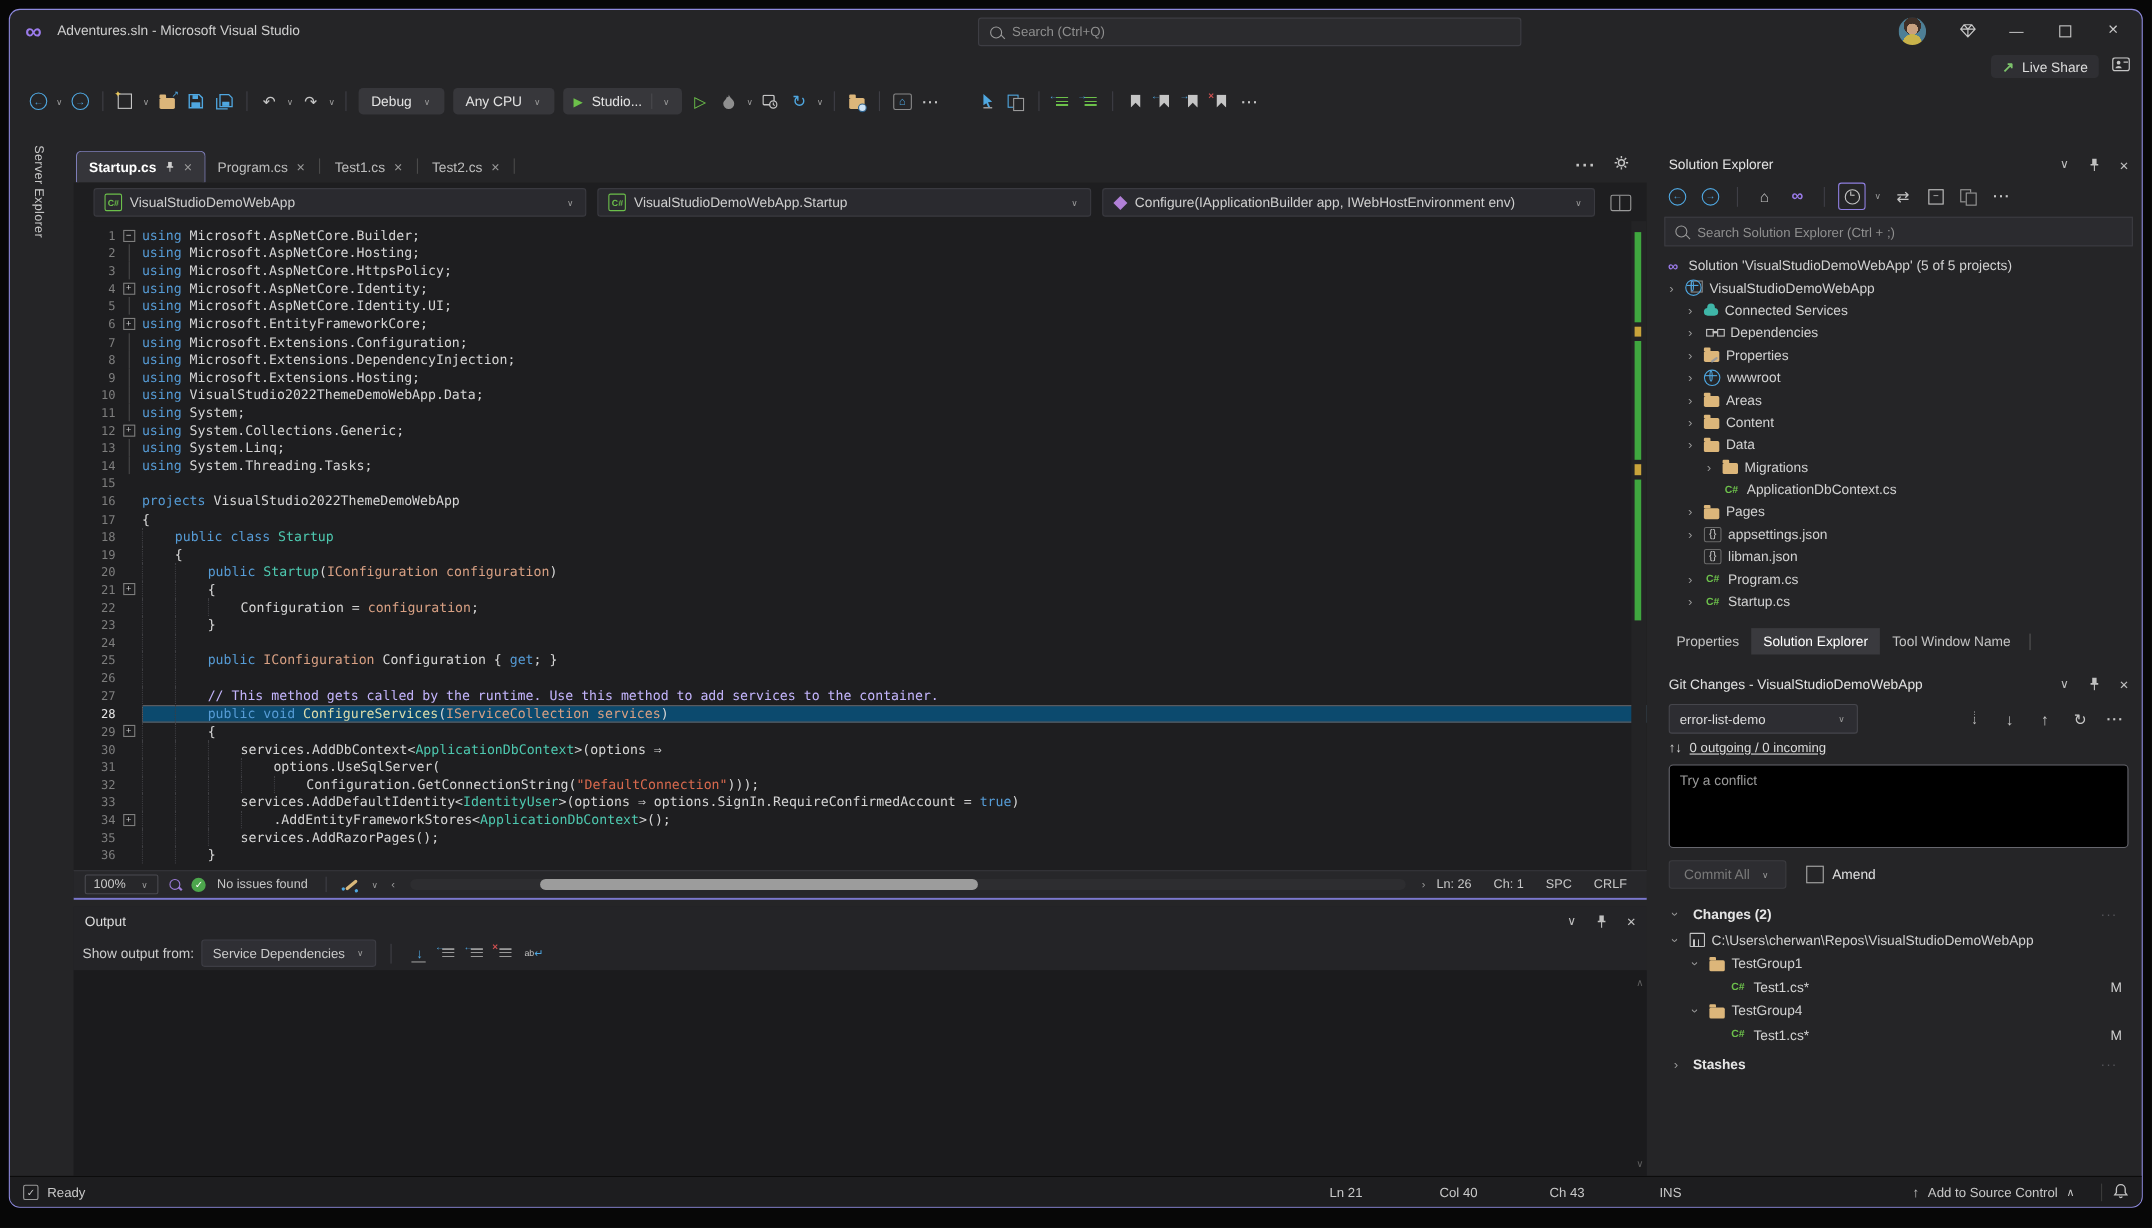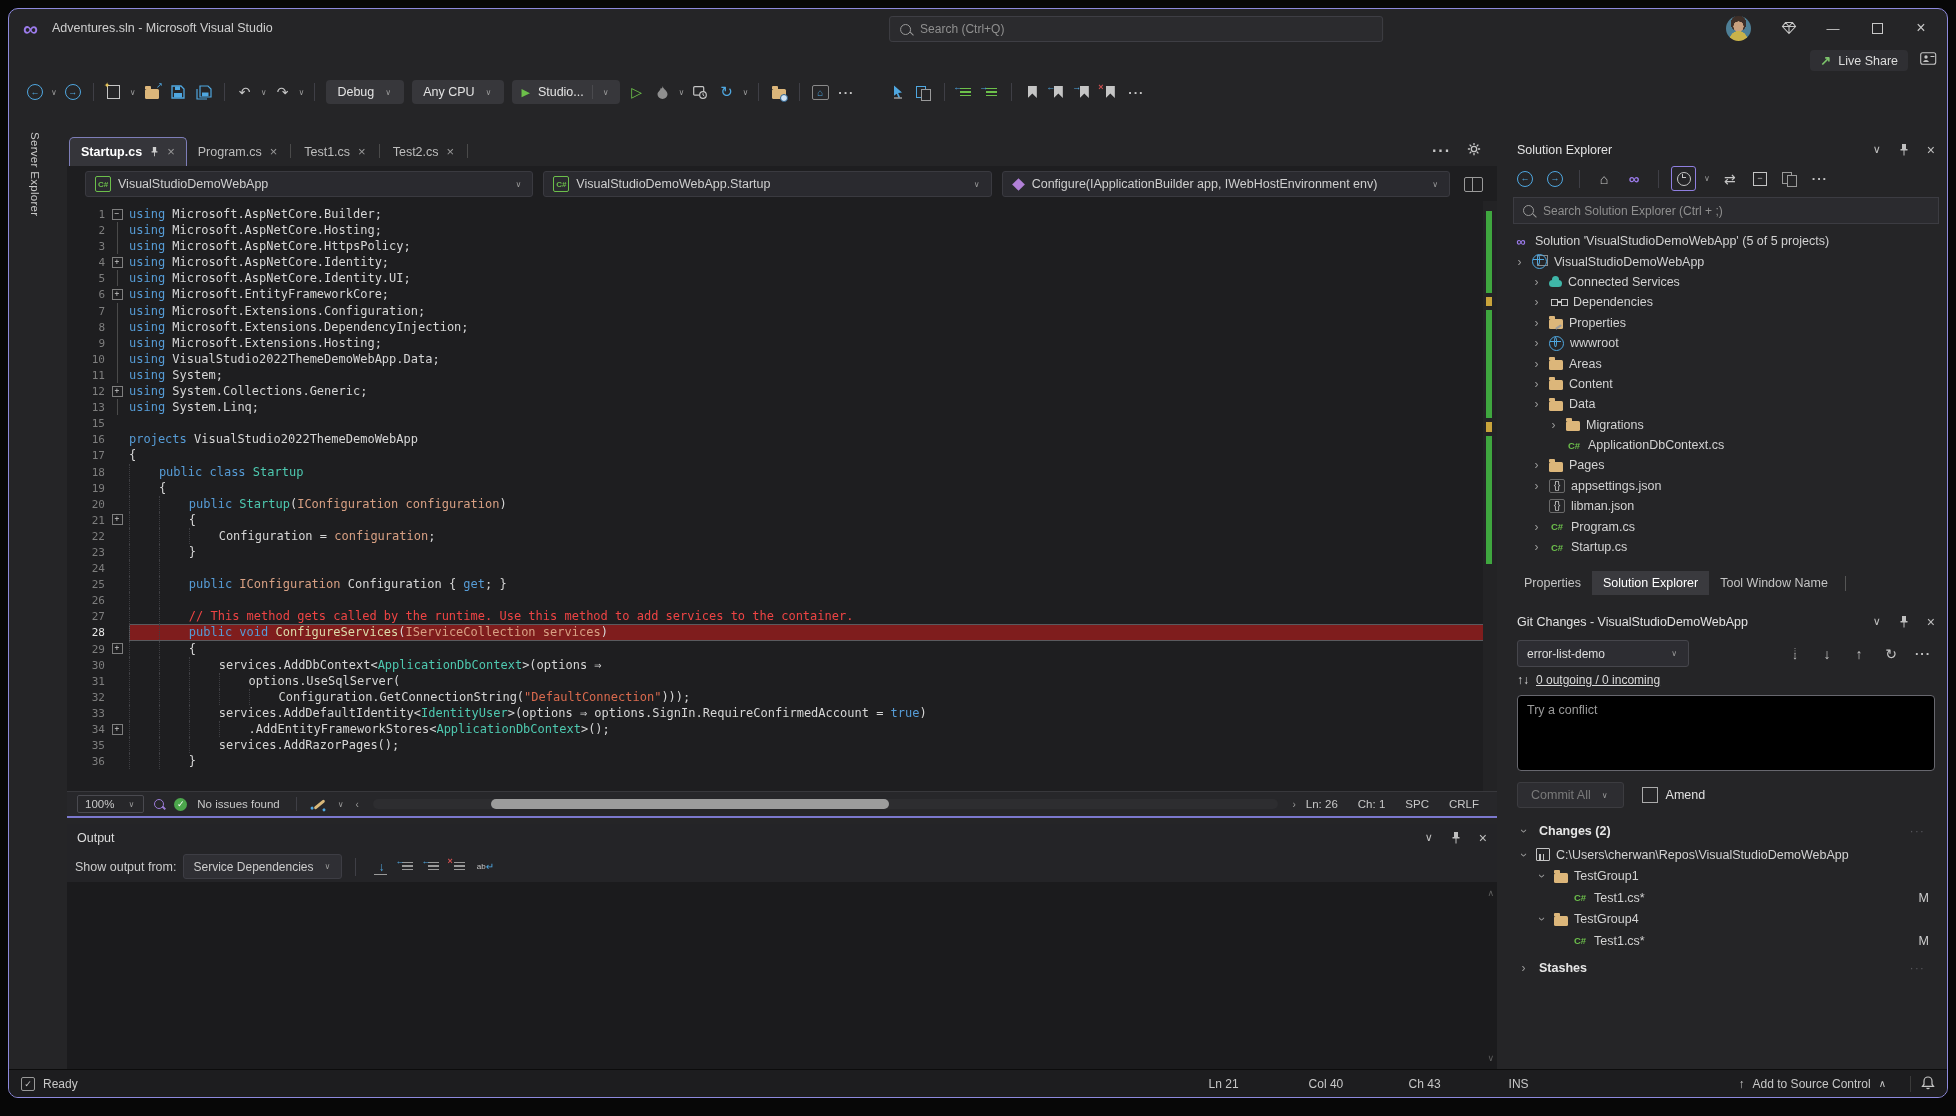--- a/index.html
+++ b/index.html
@@ -91,24 +91,24 @@
   .spl:after{content:"";position:absolute;left:7px;top:0;width:1px;height:100%;background:#9a9a9a;}
   
   .code{position:relative;flex:1;overflow:hidden;padding-top:5px;background:#1E1E20;}
   .cl{display:flex;height:16.1px;line-height:16.1px;font-family:"DejaVu Sans Mono",monospace;font-size:12px;white-space:pre;}
   .ln{width:38px;text-align:right;color:#7E7E7E;flex:none;font-size:11px;padding-top:1px;}
   .fold{width:24px;flex:none;display:flex;align-items:center;justify-content:center;}
   .fbox{width:9px;height:9px;border:1px solid #7E7E7E;font-size:8px;line-height:7px;text-align:center;color:#C8C8C8;background:#1E1E20;font-family:"DejaVu Sans Mono",monospace;}
   .fline{width:1px;height:100%;background:#4A4A4A;}
   .ct{flex:1;white-space:pre;}
   .ig{display:inline-block;width:28.9px;height:16px;border-left:1px dotted #3E3E42;vertical-align:top;}
-  .cur .ct{box-shadow:inset 0 0 0 1px #5A5A5E;background:#7f1d1d;}
+  .cur .ct{box-shadow:inset 0 0 0 1px #5A5A5E;background:#0c4a6e;}
   .cur .ln{color:#E8E8E8;}
   .tk-k{color:#569CD6}.tk-t{color:#4EC9B0}.tk-i{color:#D8A083}.tk-m{color:#DCDCAA}
-  .tk-s{color:#D96A4E}.tk-c{color:#ef4444}.tk-p{color:#D6D6D6}
+  .tk-s{color:#D96A4E}.tk-c{color:#c4b5fd}.tk-p{color:#D6D6D6}
   .vsb{position:absolute;right:0;top:0;bottom:0;width:14px;background:#232325;}
   .vmk{position:absolute;left:3px;width:6px;}
   
   .estrip{height:24px;background:#27272A;border-top:1px solid #38383C;display:flex;align-items:center;gap:10px;
      padding:0 10px;font-size:11.5px;color:#C8C8C8;flex:none;}
   .zoombox{border:1px solid #4A4A50;border-radius:2px;padding:2px 7px;display:flex;gap:12px;align-items:center;}
   .pmag{width:8px;height:8px;border:1.6px solid #9B7BD6;border-radius:50%;position:relative;}
   .pmag:after{content:"";position:absolute;width:4px;height:1.6px;background:#9B7BD6;transform:rotate(45deg);right:-3px;bottom:-1px;}
   .okc{width:13px;height:13px;border-radius:50%;background:#4CA64C;color:#fff;font-size:9px;display:flex;
      align-items:center;justify-content:center;}
@@ -441,20 +441,21 @@
               <div class="cl"><span class="ln">4</span><span class="fold"><span class="fbox">+</span></span><span class="ct"><span class="tk-k">using </span><span class="tk-p">Microsoft.AspNetCore.Identity;</span></span></div>
               <div class="cl"><span class="ln">5</span><span class="fold"><span class="fline"></span></span><span class="ct"><span class="tk-k">using </span><span class="tk-p">Microsoft.AspNetCore.Identity.UI;</span></span></div>
               <div class="cl"><span class="ln">6</span><span class="fold"><span class="fbox">+</span></span><span class="ct"><span class="tk-k">using </span><span class="tk-p">Microsoft.EntityFrameworkCore;</span></span></div>
               <div class="cl"><span class="ln">7</span><span class="fold"><span class="fline"></span></span><span class="ct"><span class="tk-k">using </span><span class="tk-p">Microsoft.Extensions.Configuration;</span></span></div>
               <div class="cl"><span class="ln">8</span><span class="fold"><span class="fline"></span></span><span class="ct"><span class="tk-k">using </span><span class="tk-p">Microsoft.Extensions.DependencyInjection;</span></span></div>
               <div class="cl"><span class="ln">9</span><span class="fold"><span class="fline"></span></span><span class="ct"><span class="tk-k">using </span><span class="tk-p">Microsoft.Extensions.Hosting;</span></span></div>
               <div class="cl"><span class="ln">10</span><span class="fold"><span class="fline"></span></span><span class="ct"><span class="tk-k">using </span><span class="tk-p">VisualStudio2022ThemeDemoWebApp.Data;</span></span></div>
               <div class="cl"><span class="ln">11</span><span class="fold"><span class="fline"></span></span><span class="ct"><span class="tk-k">using </span><span class="tk-p">System;</span></span></div>
               <div class="cl"><span class="ln">12</span><span class="fold"><span class="fbox">+</span></span><span class="ct"><span class="tk-k">using </span><span class="tk-p">System.Collections.Generic;</span></span></div>
               <div class="cl"><span class="ln">13</span><span class="fold"><span class="fline"></span></span><span class="ct"><span class="tk-k">using </span><span class="tk-p">System.Linq;</span></span></div>
+              <div class="cl"><span class="ln">14</span><span class="fold"><span class="fline"></span></span><span class="ct"><span class="tk-k">using </span><span class="tk-p">System.Threading.Tasks;</span></span></div>
               <div class="cl"><span class="ln">15</span><span class="fold"></span><span class="ct"></span></div>
               <div class="cl"><span class="ln">16</span><span class="fold"></span><span class="ct"><span class="tk-k">projects </span><span class="tk-p">VisualStudio2022ThemeDemoWebApp</span></span></div>
               <div class="cl"><span class="ln">17</span><span class="fold"></span><span class="ct"><span class="tk-p">{</span></span></div>
               <div class="cl"><span class="ln">18</span><span class="fold"></span><span class="ct"><span class="ig"></span><span class="tk-k">public class </span><span class="tk-t">Startup</span></span></div>
               <div class="cl"><span class="ln">19</span><span class="fold"></span><span class="ct"><span class="ig"></span><span class="tk-p">{</span></span></div>
               <div class="cl"><span class="ln">20</span><span class="fold"></span><span class="ct"><span class="ig"></span><span class="ig"></span><span class="tk-k">public </span><span class="tk-t">Startup</span><span class="tk-p">(</span><span class="tk-i">IConfiguration</span><span class="tk-p"> </span><span class="tk-i">configuration</span><span class="tk-p">)</span></span></div>
               <div class="cl"><span class="ln">21</span><span class="fold"><span class="fbox">+</span></span><span class="ct"><span class="ig"></span><span class="ig"></span><span class="tk-p">{</span></span></div>
               <div class="cl"><span class="ln">22</span><span class="fold"></span><span class="ct"><span class="ig"></span><span class="ig"></span><span class="ig"></span><span class="tk-p">Configuration = </span><span class="tk-i">configuration</span><span class="tk-p">;</span></span></div>
               <div class="cl"><span class="ln">23</span><span class="fold"></span><span class="ct"><span class="ig"></span><span class="ig"></span><span class="tk-p">}</span></span></div>
               <div class="cl"><span class="ln">24</span><span class="fold"></span><span class="ct"><span class="ig"></span><span class="ig"></span></span></div>

